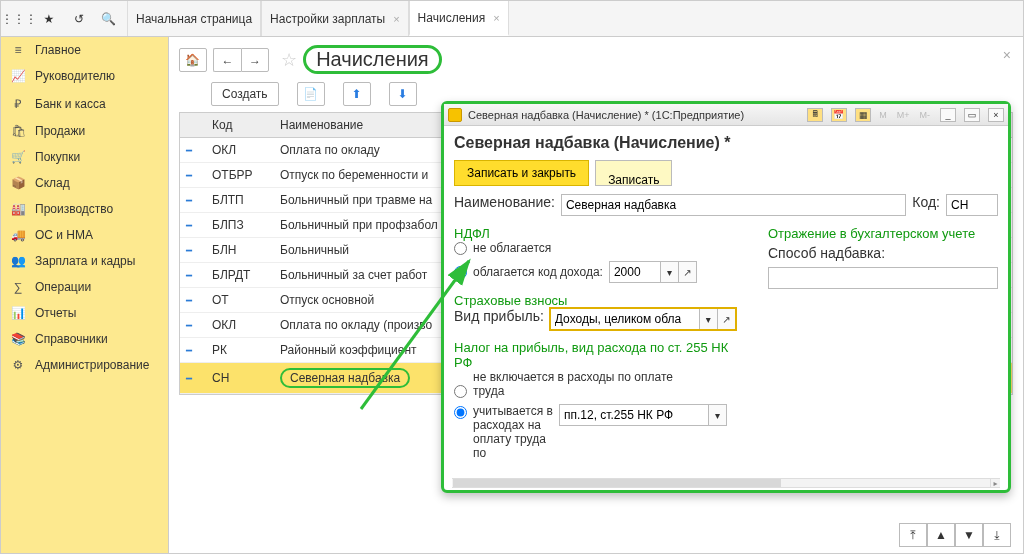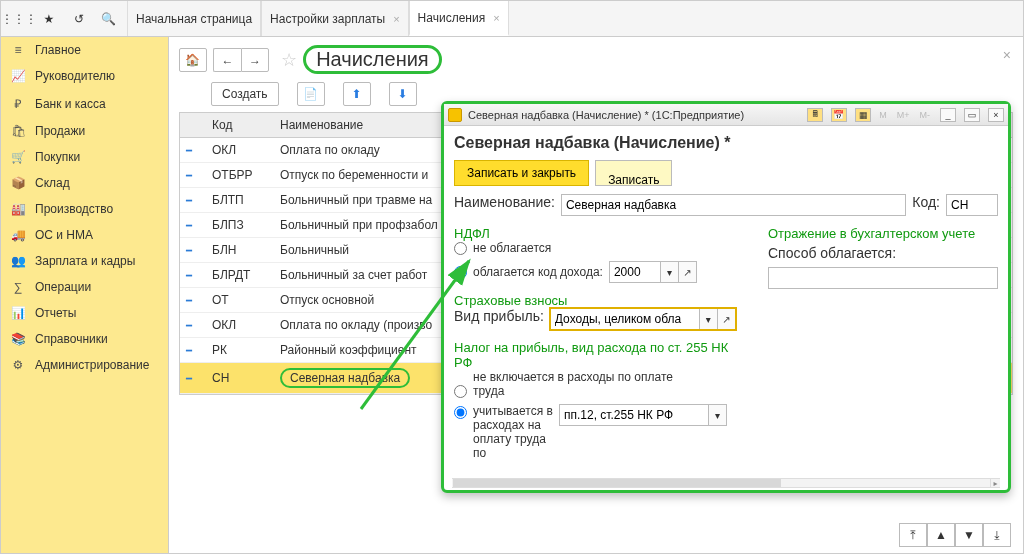--- a/index.html
+++ b/index.html
@@ -329,21 +329,21 @@
             <span style="max-width:80px">учитывается в расходах на оплату труда по</span>
             <div class="fld-wrap">
               <input class="inp md" value="пп.12, ст.255 НК РФ" style="">
               <div class="fld-btn">▾</div>
             </div>
           </div>
         </div>
         <div class="colR">
           <div class="section-h">Отражение в бухгалтерском учете</div>
           <div class="dlg-row" style="margin-top:4px">
-            <span class="lbl">Способ облагается:</span>
+            <span class="lbl">Способ надбавка:</span>
             <input class="inp" style="flex: 1 1 0%;">
           </div>
         </div>
       </div>
 
       <div class="dlg-scroll">
         <div class="ar l">◂</div>
         <div class="thumb"></div>
         <div class="ar r">▸</div>
       </div>

